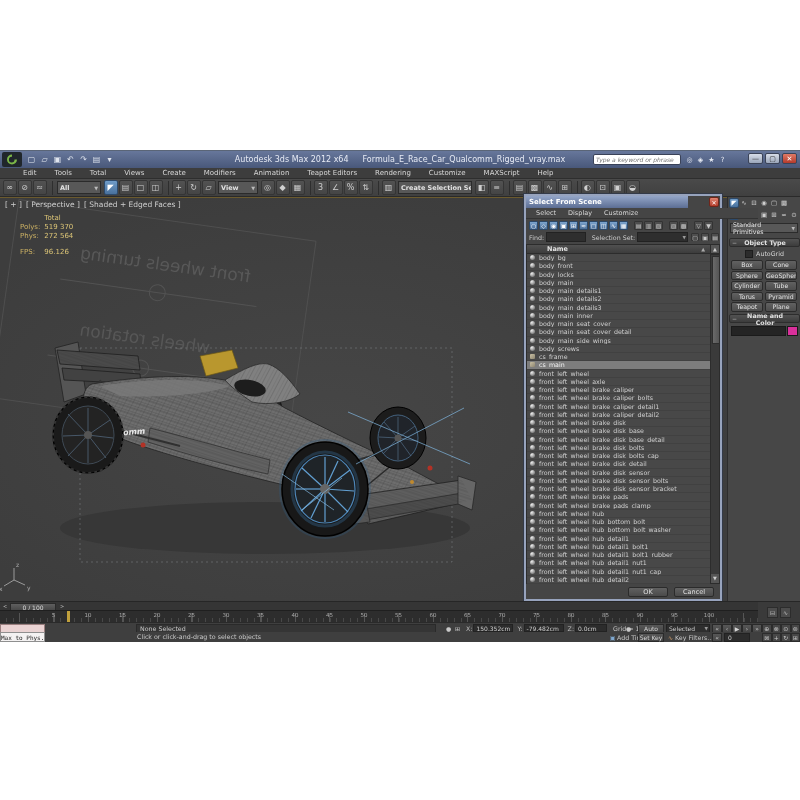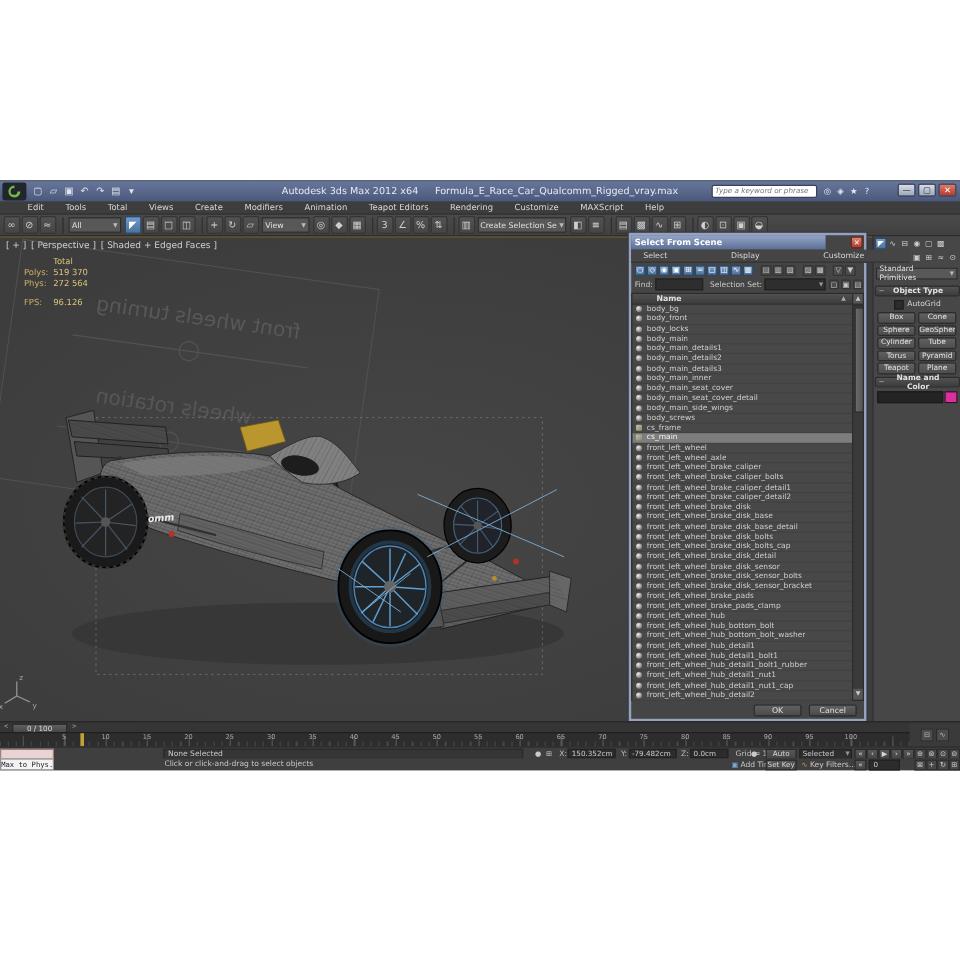--- a/index.html
+++ b/index.html
@@ -23,38 +23,38 @@
 
   
   .menubar{position:absolute;left:0;top:17px;width:800px;height:11px;background:#3d3d3d;border-bottom:1px solid #2e2e2e;display:flex;align-items:center;padding-left:14px;box-sizing:border-box;}
   .menu-item{font-size:7px;color:#d8d8d8;padding:0 9px;white-space:nowrap;}
 
   
   .toolbar{position:absolute;left:0;top:28px;width:800px;height:18px;background:linear-gradient(#4a4a4a,#404040);border-bottom:1px solid #2a2a2a;display:flex;align-items:center;padding-left:2px;box-sizing:border-box;}
   .tb-icon{width:14px;height:15px;margin:0 0.5px;border:1px solid #353535;border-radius:2px;background:linear-gradient(#525252,#454545);color:#cfcfcf;font-size:8px;display:flex;align-items:center;justify-content:center;box-sizing:border-box;}
   .tb-icon.active{background:linear-gradient(#6f9cc9,#49719c);border-color:#2d4a6b;color:#fff;}
   .tb-sep{width:4px;height:14px;border-right:1px solid #2e2e2e;margin:0 2px 0 1px;}
-  .tb-dd{height:13px;margin:16px 2px;border:1px solid #2b2b2b;background:#585858;color:#e2e2e2;font-size:6.5px;display:flex;align-items:center;padding:0 2px;box-sizing:border-box;white-space:nowrap;overflow:hidden;}
+  .tb-dd{height:13px;margin:16px 2px;border:1px solid #2b2b2b;background:#585858;color:#e2e2e2;font-size:6.5px;display:flex;align-items:center;padding:0 2px;box-sizing:border-box;white-space:nowrap;overflow:hidden;font-weight:bold;}
   .tb-dd .arr{margin-left:auto;font-size:5px;color:#bbb;padding-left:2px;}
 
   
   .viewport{position:absolute;left:0;top:46px;width:727px;height:404px;background:radial-gradient(ellipse at 45% 55%,#464646 0%,#3d3d3d 75%);overflow:hidden;border-top:1px solid #6b5a2e;}
   .vp-label{position:absolute;left:5px;top:2px;font-size:7.5px;color:#cfcfcf;display:flex;gap:4px;}
   .vp-stats{position:absolute;left:20px;top:16px;font-size:7px;color:#cdb264;line-height:9px;}
   .vp-stats table{border-collapse:collapse;}
   .vp-stats td{padding:0 4px 0 0;font-size:7px;color:#cdb264;}
   .vp-stats .val{color:#dcc577;}
   .vp-stats .gap td{height:7px;}
 
   
   .dialog{position:absolute;left:524px;top:43px;width:198px;height:407px;background:#454545;border:2px solid #97a3bd;box-shadow:0 0 0 1px #333a48;box-sizing:border-box;}
   .dlg-title{position:absolute;left:0;top:0;width:162px;height:12px;background:linear-gradient(#94a6c8,#5c6e94);display:flex;align-items:center;}
   .dlg-title .t{font-size:7px;font-weight:bold;color:#fff;padding-left:3px;}
   .dlg-close{position:absolute;right:1px;top:1px;width:10px;height:10px;background:linear-gradient(#e08573,#b23c2a);border:1px solid #70251a;border-radius:2px;color:#fff;font-size:6px;line-height:9px;text-align:center;box-sizing:border-box;}
-  .dlg-menubar{position:absolute;left:0;top:12px;width:232px;height:11px;background:#454545;border-bottom:1px solid #333;display:flex;align-items:center;padding-left:4px;box-sizing:border-box;gap:41px;}
+  .dlg-menubar{position:absolute;left:0;top:12px;width:232px;height:11px;background:#454545;border-bottom:1px solid #333;display:flex;align-items:center;padding-left:4px;box-sizing:border-box;}
   .dlg-menu-item{font-size:6.5px;color:#d8d8d8;padding:0 6px;}
   .dlg-toolbar{position:absolute;left:0;top:23px;width:194px;height:12px;display:flex;align-items:center;padding-left:3px;box-sizing:border-box;}
   .dlg-tb-icon{width:9px;height:9px;margin-right:1px;border:1px solid #333;border-radius:1px;background:#4e4e4e;color:#c9c9c9;font-size:6px;display:flex;align-items:center;justify-content:center;box-sizing:border-box;}
   .dlg-tb-icon.active{background:linear-gradient(#7da5cf,#4d6f97);border-color:#2c4868;color:#fff;}
   .dlg-tb-gap{width:5px;}
   .dlg-findrow{position:absolute;left:0;top:35px;width:194px;height:12px;display:flex;align-items:center;padding-left:3px;box-sizing:border-box;font-size:6.3px;color:#ccc;}
   .dlg-find-input{width:40px;height:8px;background:#2e2e2e;border:1px solid #222;margin-left:2px;}
   .dlg-ss-label{margin-left:6px;white-space:nowrap;}
   .dlg-ss-combo{width:52px;height:8px;background:#2e2e2e;border:1px solid #222;margin-left:2px;display:flex;align-items:center;}
   .dlg-ss-combo .arr{margin-left:auto;font-size:4.5px;color:#999;padding-right:1px;}
@@ -209,21 +209,21 @@
         <div class="tb-icon">◎</div>
         <div class="tb-icon">◆</div>
         <div class="tb-icon">▦</div>
         <div class="tb-sep"></div>
         <div class="tb-icon">3</div>
         <div class="tb-icon">∠</div>
         <div class="tb-icon">%</div>
         <div class="tb-icon">⇅</div>
         <div class="tb-sep"></div>
         <div class="tb-icon">▥</div>
-        <div class="tb-dd" style="width: 74px; justify-content: center;">
+        <div class="tb-dd" style="width: 74px;">
           <span>Create Selection Se</span>
           <span class="arr">▼</span>
         </div>
         <div class="tb-icon">◧</div>
         <div class="tb-icon">≡</div>
         <div class="tb-sep"></div>
         <div class="tb-icon">▤</div>
         <div class="tb-icon">▩</div>
         <div class="tb-icon">∿</div>
         <div class="tb-icon">⊞</div>

